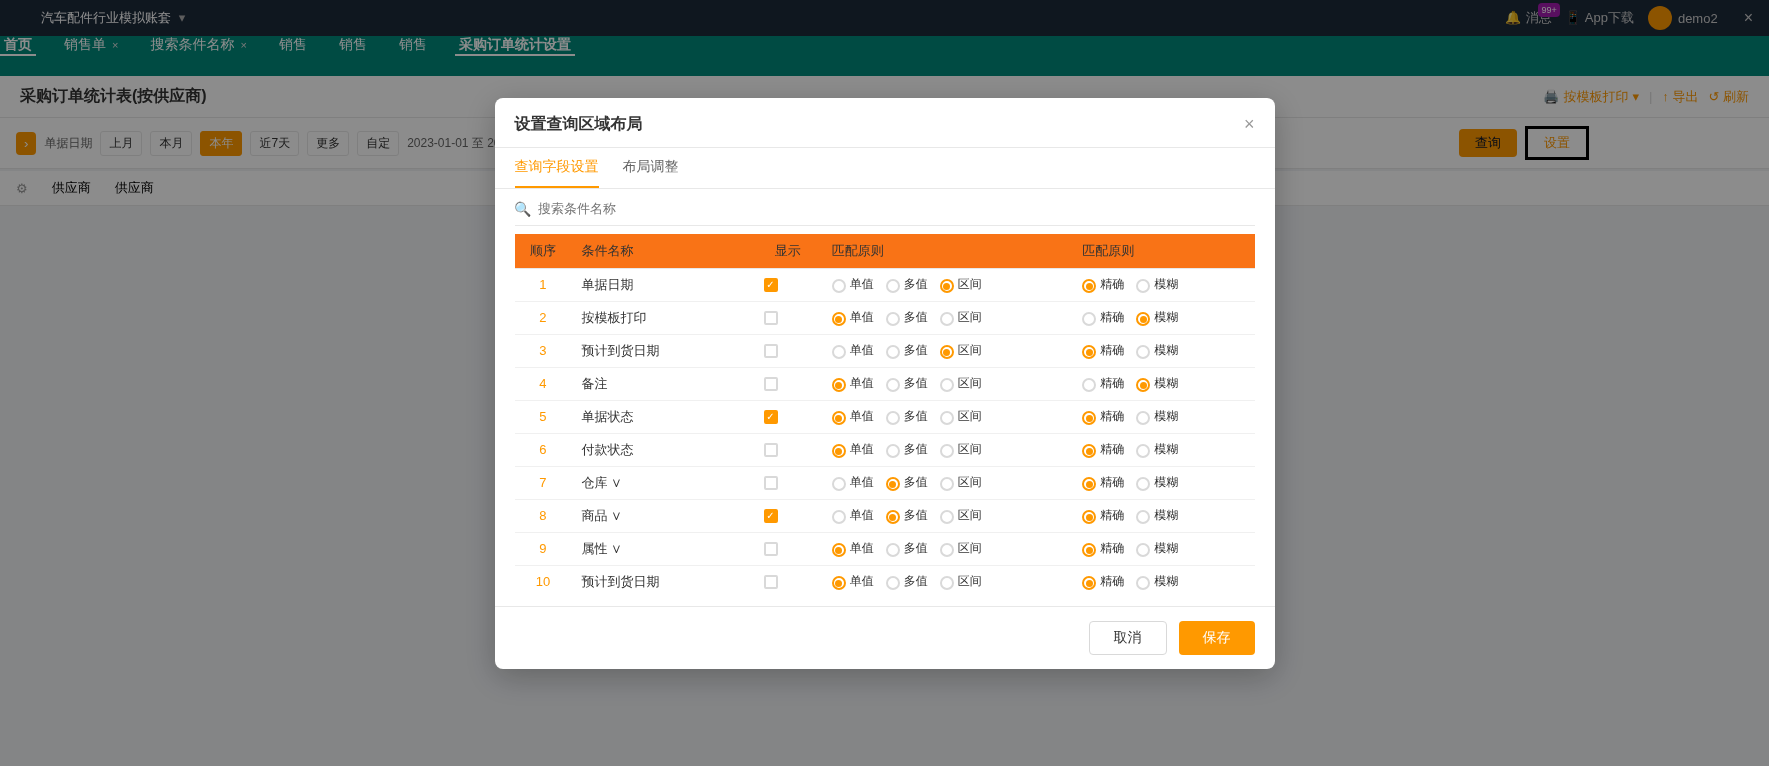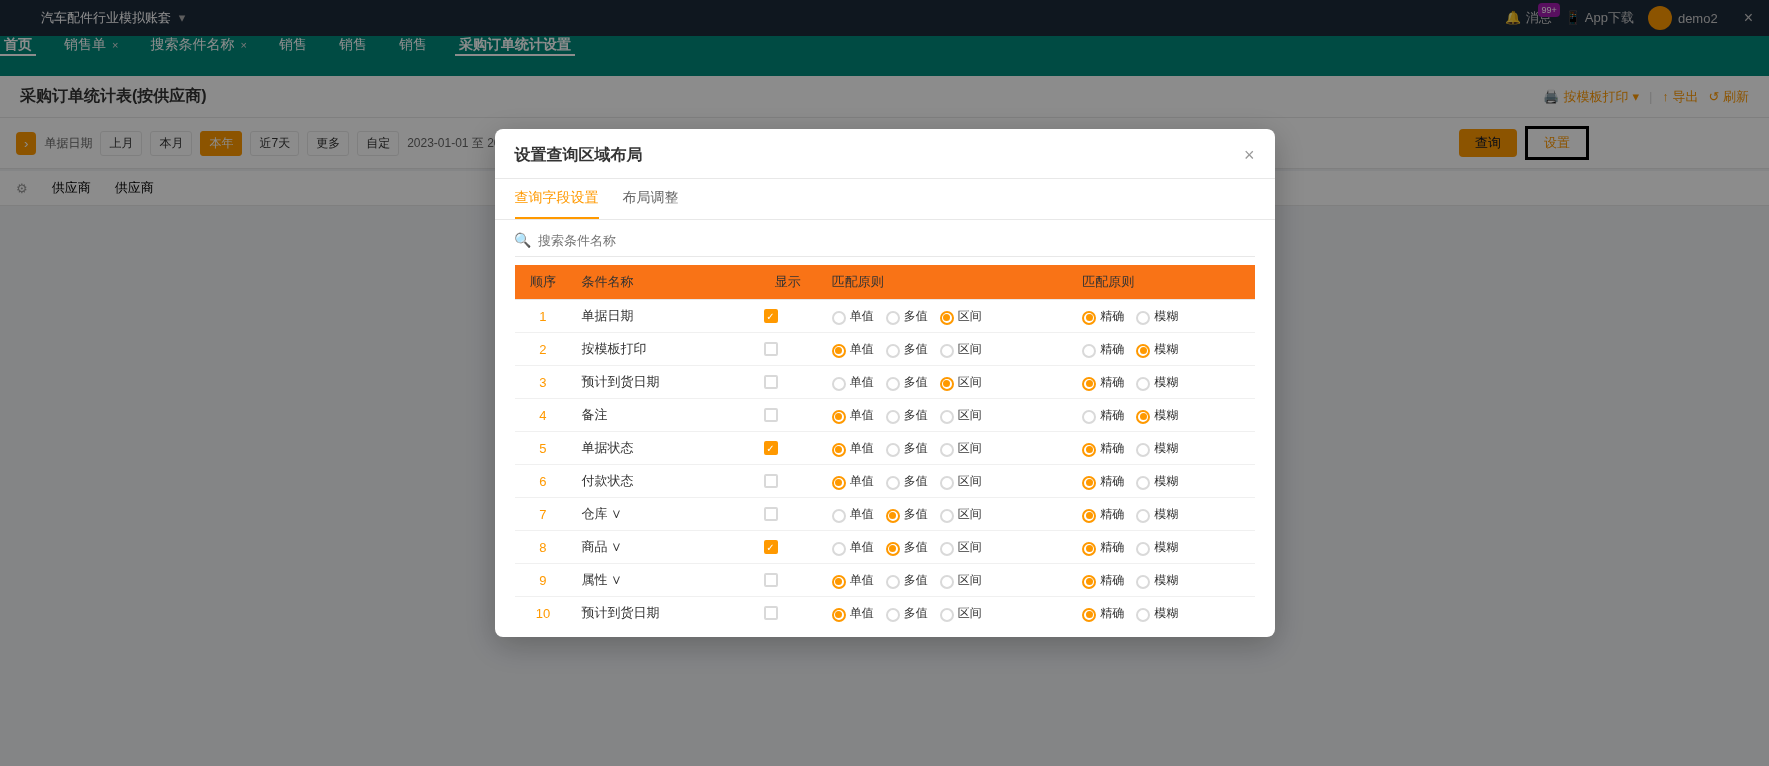--- a/index.html
+++ b/index.html
@@ -655,14 +655,18 @@
                       <span class="radio-label">模糊</span>
                     </label>
                   </div>
                 </td>
               </tr>
             </tbody>
         </table>
       </div>
     </div>
 
+    <div class="dialog-footer">
+      <button class="btn-cancel">取消</button>
+      <button class="btn-save">保存</button>
+    </div>
   </div>
 </div>
 
 </body></html>

